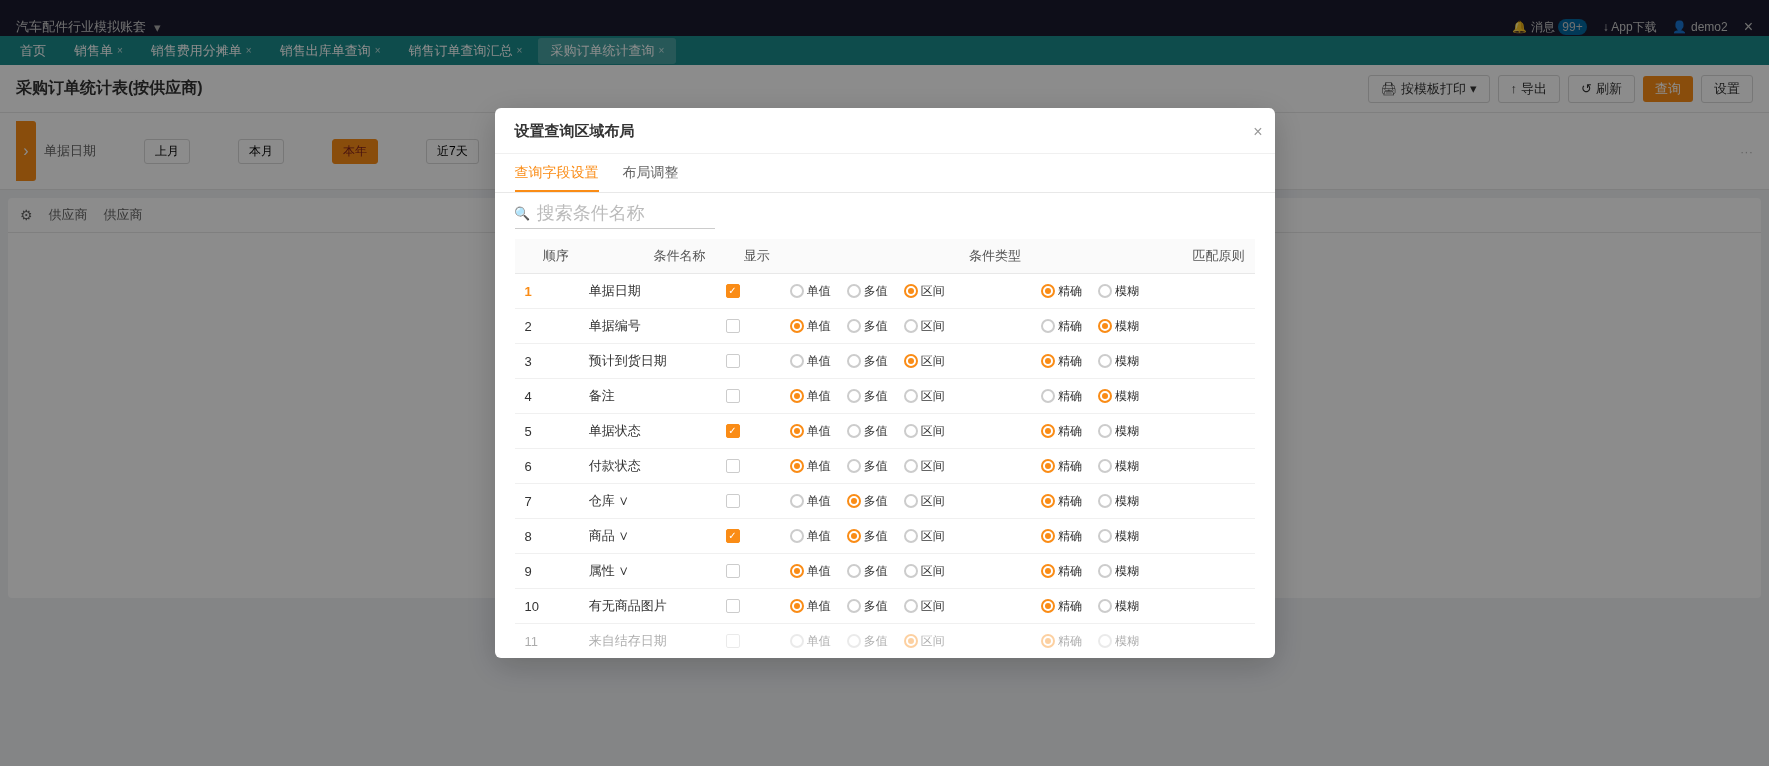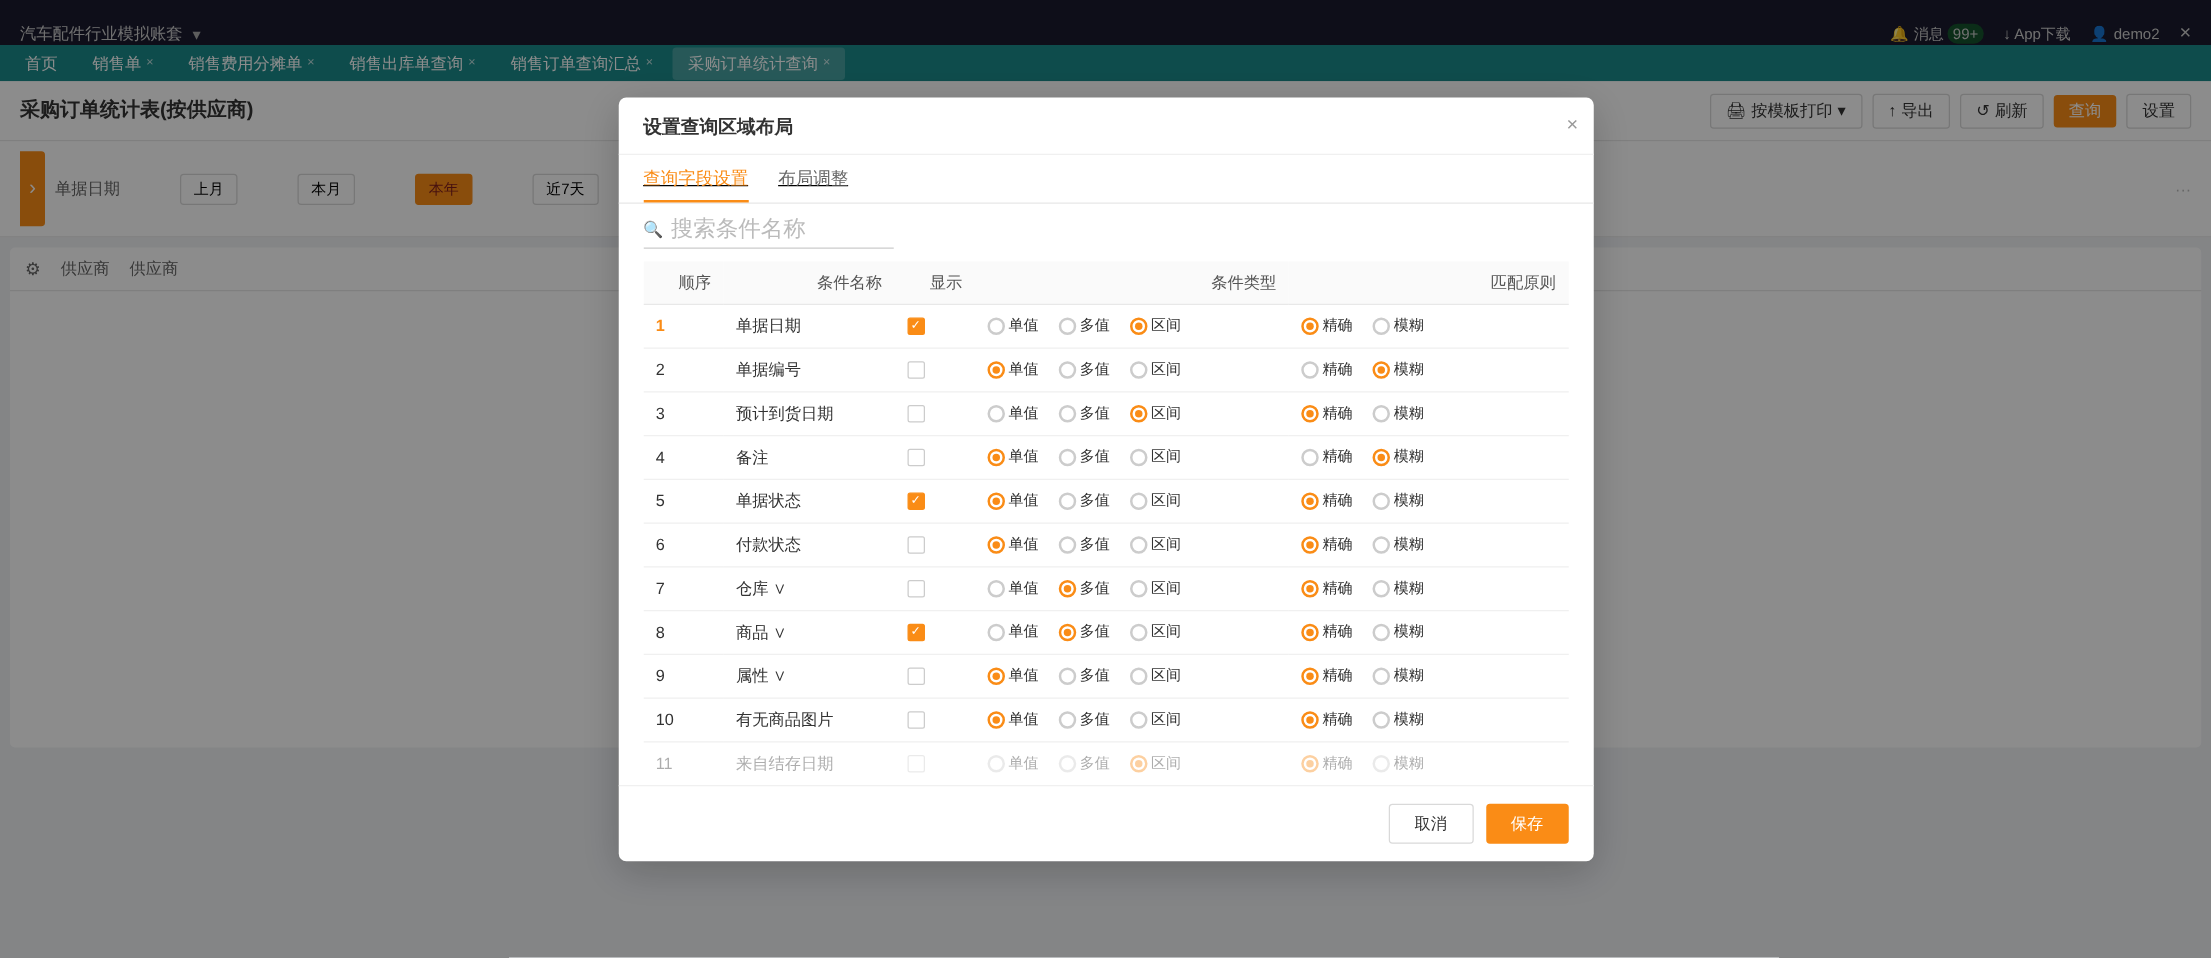--- a/index.html
+++ b/index.html
@@ -12,21 +12,21 @@
       display: flex;
       align-items: flex-end;
       justify-content: space-between;
       padding: 0 16px;
       color: #ccc;
     }
     .top-bar-left { display: flex; align-items: center; gap: 8px; }
     .top-bar-title { font-size: 13px; color: #ccc; }
     .top-bar-right { display: flex; align-items: center; gap: 16px; }
     .top-bar-right span { font-size: 12px; color: #ccc; cursor: pointer; }
-    .badge { background: #14532d; color: #fff; border-radius: 8px; font-size: 10px; padding: 1px 4px; }
+    .badge { background: #0369a1; color: #fff; border-radius: 8px; font-size: 10px; padding: 1px 4px; }
 
     
     .nav-bar {
       background: #1a8a8a;
       height: 29px;
       display: flex;
       align-items: center;
       padding: 0 8px;
       gap: 4px;
     }
@@ -122,21 +122,20 @@
     }
     .modal-title { font-size: 15px; font-weight: bold; color: #333; }
     .modal-close { cursor: pointer; font-size: 16px; color: #999; background: none; border: none; }
 
     
     .modal-tabs {
       display: flex;
       padding: 0 20px;
       border-bottom: 1px solid #e8e8e8;
       gap: 24px;
-      text-decoration: underline;
     }
     .modal-tab {
       padding: 10px 0 8px;
       cursor: pointer;
       font-size: 14px;
       color: #666;
       border-bottom: 2px solid transparent;
     }
     .modal-tab.active {
       color: #fa8c16;
@@ -767,18 +766,14 @@
                     <div class="radio-circle"></div>
                     <span class="radio-label">模糊</span>
                   </div>
                 </div>
               </td>
             </tr>
           </tbody>
       </table>
     </div>
 
-    <div class="modal-footer">
-      <button class="btn-cancel">取消</button>
-      <button class="btn-save">保存</button>
-    </div>
   </div>
 </div>
 
 </body></html>

